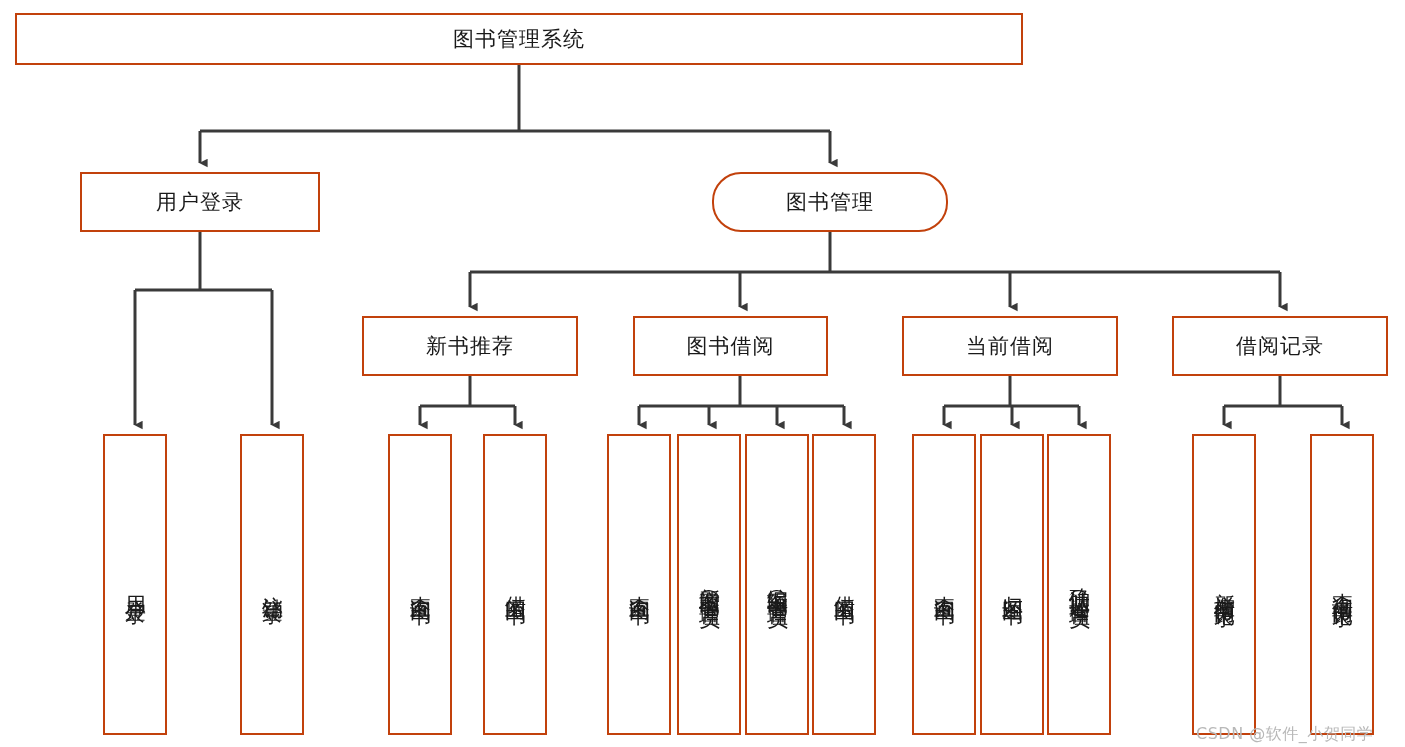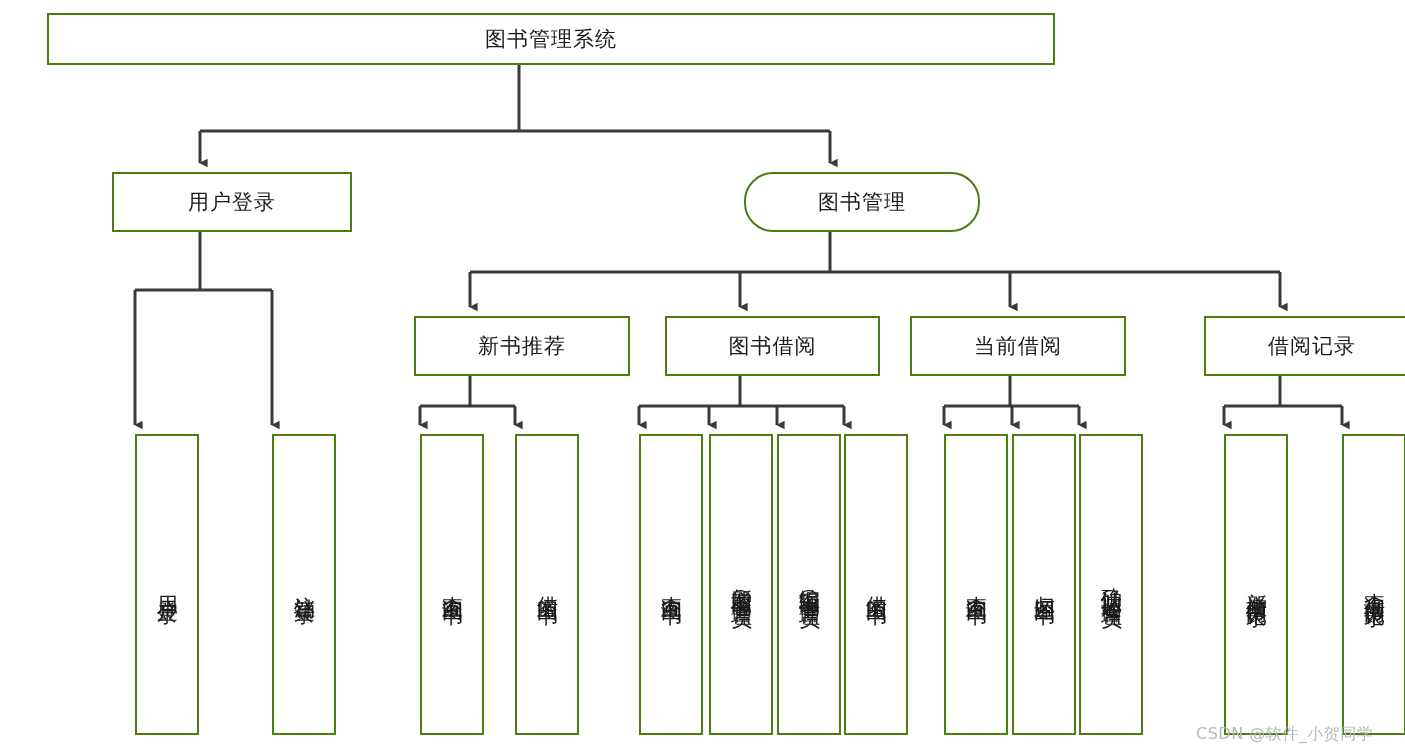--- a/index.html
+++ b/index.html
@@ -20,28 +20,27 @@
   #svg-layer {
     position: absolute;
     left: 0;
     top: 0;
     width: 1405px;
     height: 747px;
   }
   .node {
     position: absolute;
     box-sizing: border-box;
-    border: 2px solid #4d7c0f;
+    border: 2px solid #c2410c;
     background: #ffffff;
     display: flex;
     align-items: center;
     justify-content: center;
     color: #1a1a1a;
     z-index: 2;
-    margin-left: 32px;
   }
   .node.horiz {
     font-size: 21px;
     letter-spacing: 1px;
   }
   .node.vert {
     writing-mode: vertical-rl;
     text-orientation: upright;
     font-size: 21px;
     letter-spacing: 3px;
@@ -121,27 +120,27 @@
     <span class="node-title">图书管理系统</span>
   </div>
 
   <div class="node horiz" id="node-l2-0" style="left: 80px; top: 172px; width: 240px; height: 60px;">
     <span class="node-title">用户登录</span>
   </div>
   <div class="node horiz" id="node-l2-1" style="left: 712px; top: 172px; width: 236px; height: 60px; border-radius: 29px;">
     <span class="node-title">图书管理</span>
   </div>
 
-  <div class="node horiz" id="node-l3-0" style="left: 382px; top: 316px; width: 216px; height: 60px;">
+  <div class="node horiz" id="node-l3-0" style="left: 362px; top: 316px; width: 216px; height: 60px;">
     <span class="node-title">新书推荐</span>
   </div>
-  <div class="node horiz" id="node-l3-1" style="left: 633px; top: 316px; width: 215px; height: 60px;">
+  <div class="node horiz" id="node-l3-1" style="left: 633px; top: 316px; width: 195px; height: 60px;">
     <span class="node-title">图书借阅</span>
   </div>
-  <div class="node horiz" id="node-l3-2" style="left: 878px; top: 316px; width: 216px; height: 60px;">
+  <div class="node horiz" id="node-l3-2" style="left: 902px; top: 316px; width: 216px; height: 60px;">
     <span class="node-title">当前借阅</span>
   </div>
   <div class="node horiz" id="node-l3-3" style="left: 1172px; top: 316px; width: 216px; height: 60px;">
     <span class="node-title">借阅记录</span>
   </div>
 
   <div class="node vert" id="node-leaf-0" style="left: 103px; top: 434px; width: 64px; height: 301px;">
     <span class="node-title">用户登录</span>
   </div>
   <div class="node vert" id="node-leaf-1" style="left: 240px; top: 434px; width: 64px; height: 301px;">

